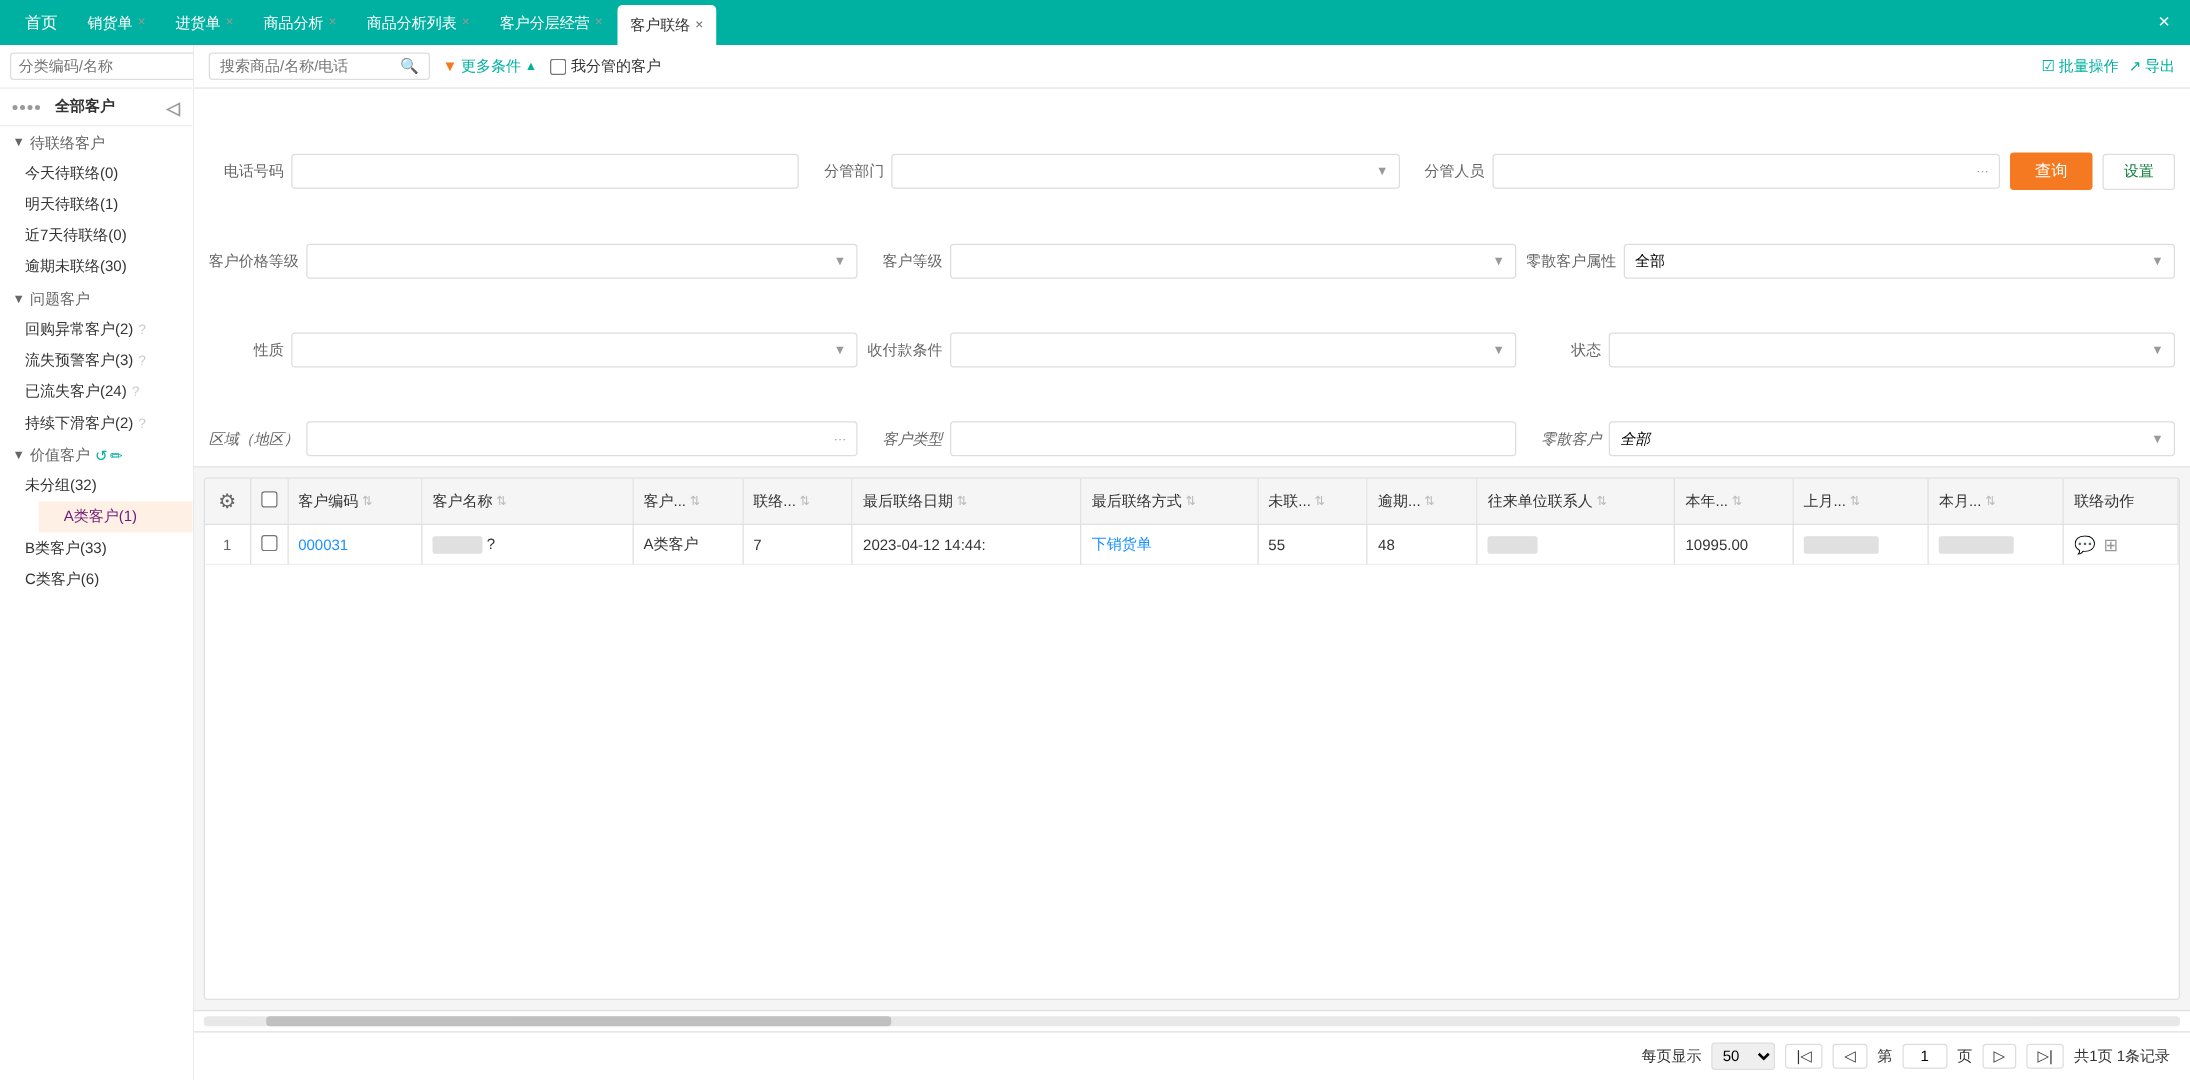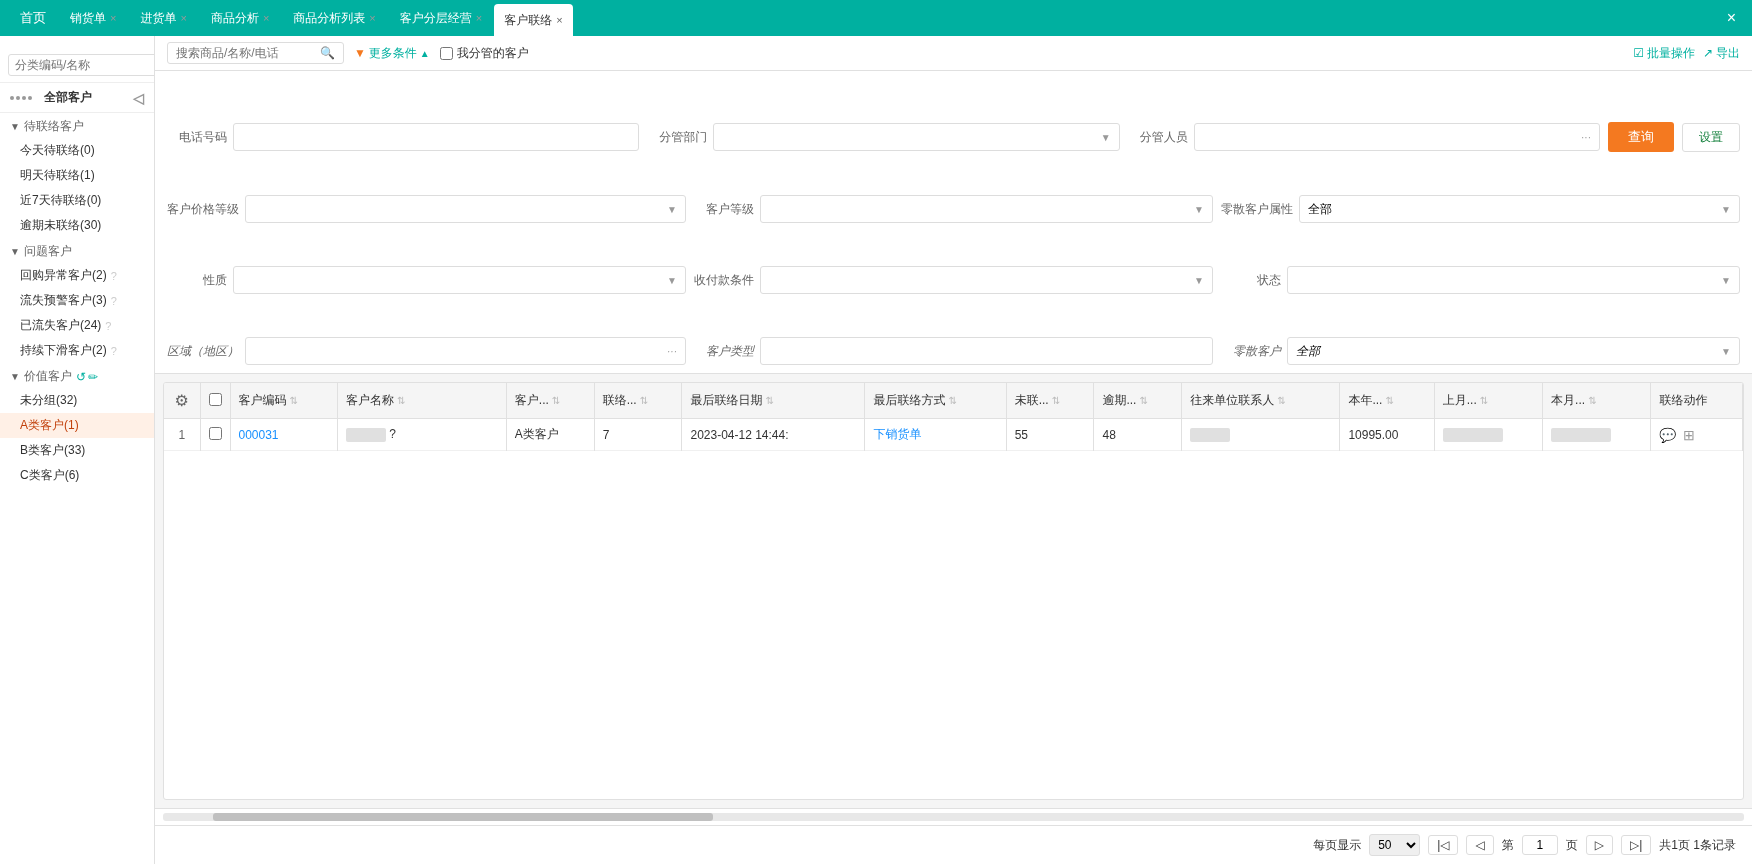--- a/index.html
+++ b/index.html
@@ -23,21 +23,21 @@
 
     
     .main-layout { display: flex; height: calc(864px - 36px); }
 
     
     .sidebar {
       width: 155px; background: white; border-right: 1px solid #e0e0e0;
       display: flex; flex-direction: column; overflow-y: auto; flex-shrink: 0;
     }
     .sidebar-search {
-      padding: 6px 8px; border-bottom: 1px solid #eee; display: flex; align-items: center; gap: 4px; margin-top: 12px;
+      padding: 6px 8px; border-bottom: 1px solid #eee; display: flex; align-items: center; gap: 4px;
     }
     .sidebar-search input {
       flex: 1; border: 1px solid #ddd; border-radius: 3px; padding: 3px 6px; font-size: 12px; outline: none;
     }
 
     .sidebar-all {
       display: flex; align-items: center; padding: 6px 10px; font-weight: bold; color: #333;
       border-bottom: 1px solid #eee; justify-content: space-between;
     }
     .sidebar-all .dots { display: flex; gap: 2px; }
@@ -45,21 +45,21 @@
     .collapse-icon { cursor: pointer; color: #999; font-size: 14px; }
 
     .sidebar-section-title {
       display: flex; align-items: center; padding: 5px 10px 3px; color: #666; font-size: 11px; cursor: pointer;
     }
     .sidebar-section-title .arrow { margin-right: 4px; font-size: 10px; }
     .sidebar-item {
       padding: 4px 10px 4px 20px; cursor: pointer; color: #333; font-size: 12px;
       display: flex; align-items: center; gap: 4px;
     }
-    .sidebar-item.active { background: #fff0e6; color: #c2410c; }
+    .sidebar-item.active { background: #fff0e6; color: #701a75; margin-left: 31px; }
     .sidebar-item .question-icon { color: #ccc; font-size: 11px; }
 
     
     .content { flex: 1; display: flex; flex-direction: column; overflow: hidden; background: #f5f5f5; }
 
     
     .filter-bar {
       background: white; padding: 6px 12px; display: flex; align-items: center; gap: 10px;
       border-bottom: 1px solid #e0e0e0; flex-shrink: 0;
     }

